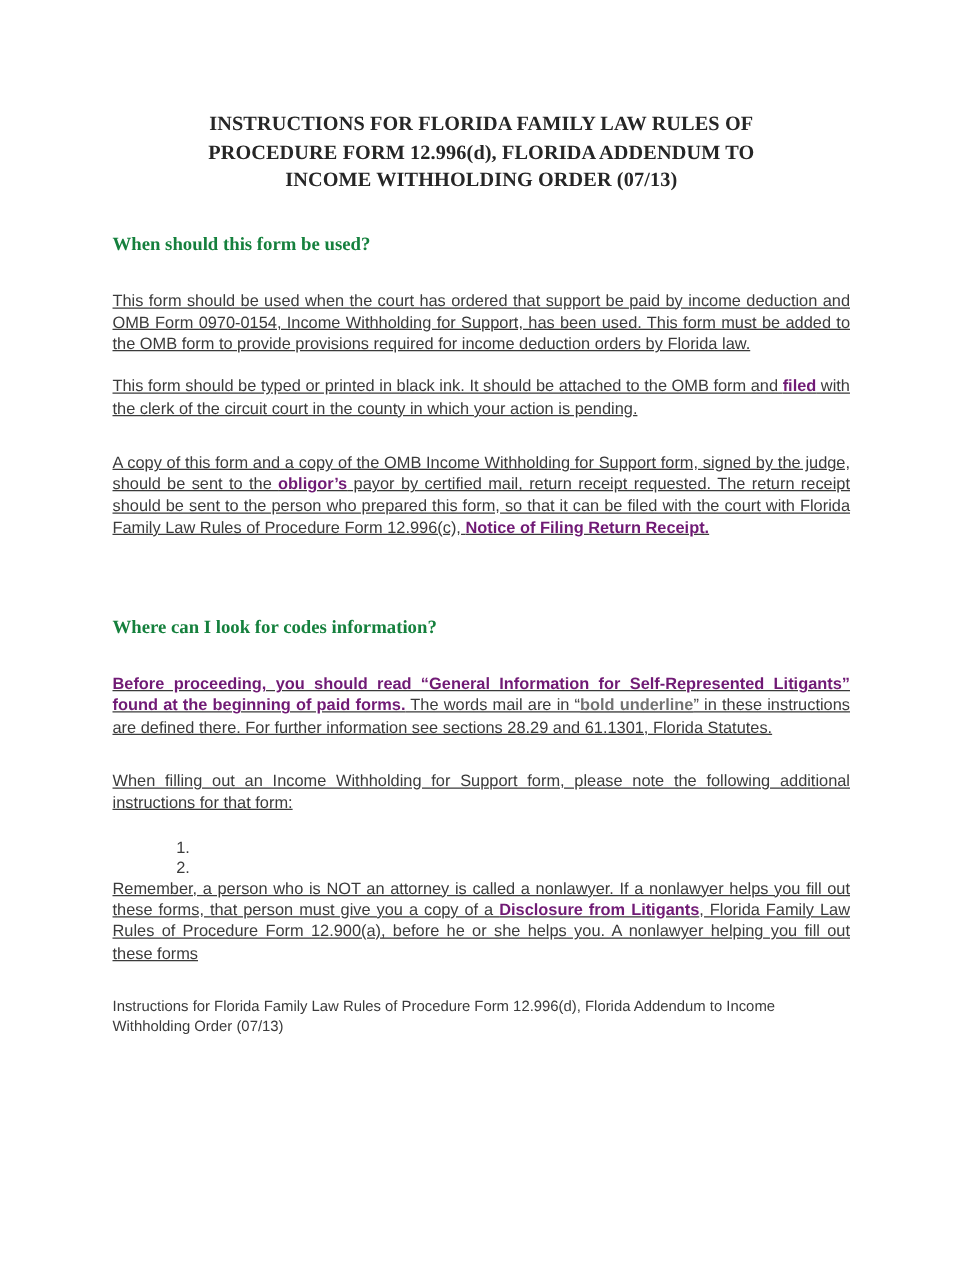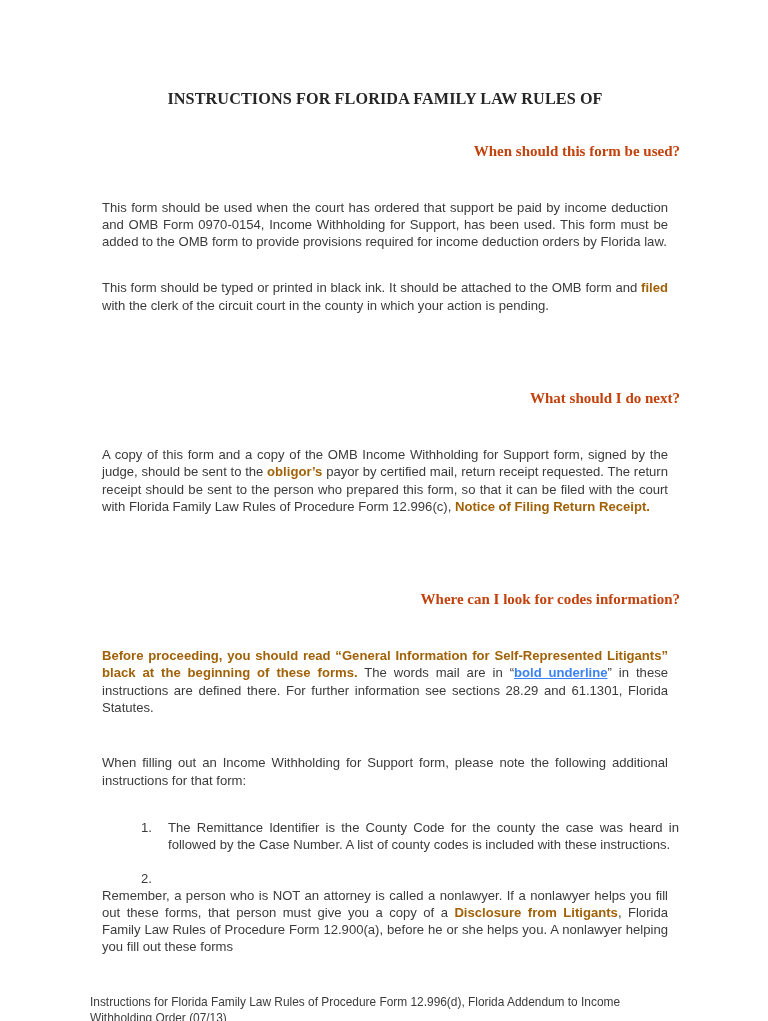--- a/index.html
+++ b/index.html
@@ -46,42 +46,43 @@
   }
   .doc-title .tline { display: block; }
 
   
   .section-heading {
     margin: 0;
     font-family: "Liberation Serif", serif;
     font-weight: bold;
     font-size: 15px;
     line-height: 20px;
-    text-align: right;
-    color: #c2410c;
+    text-align: left;
+    color: #15803d;
   }
   .h-when   { padding-top: 30px; }
   .h-next   { padding-top: 62px; }
   .h-where  { padding-top: 62px; }
   .h-special{ padding-top: 58px; }
 
   
   p.body {
-    margin: 12px;
+    margin: 0;
     font-size: 13.1px;
     line-height: 17.3px;
     text-align: justify;
     text-justify: inter-word;
     color: #3b3b3b;
+    text-decoration: underline;
   }
   .p-gap-lg { padding-top: 26px; }
   .p-gap-md { padding-top: 17px; }
 
-  b, strong { font-weight: bold; color: #a16207; }
-  .bold-ul { font-weight: bold; color: #3b82f6; text-decoration: underline; }
+  b, strong { font-weight: bold; color: #701a75; }
+  .bold-ul { font-weight: bold; color: #737373; text-decoration: underline; }
 
   
   ol.num-list {
     margin: 0;
     padding: 18px 0 0 0;
     list-style: none;
   }
   ol.num-list > li {
     position: relative;
     padding-left: 78px;
@@ -115,41 +116,42 @@
   }
 </style>
 </head>
 <body>
 
 <div class="page">
   <div class="content">
 
     <h1 class="doc-title">
       <span class="tline">INSTRUCTIONS FOR FLORIDA FAMILY LAW RULES OF</span>
+      <span class="tline">PROCEDURE FORM 12.996(d), FLORIDA ADDENDUM TO</span>
+      <span class="tline">INCOME WITHHOLDING ORDER (07/13)</span>
     </h1>
 
     <h2 class="section-heading h-when">When should this form be used?</h2>
 
     <p class="body p-gap-lg"><span>This form should be used when the court has ordered that support be paid by income deduction and OMB Form 0970-0154, Income Withholding for Support, has been used. This form must be added to the OMB form to provide provisions required for income deduction orders by Florida law.</span></p>
 
     <p class="body p-gap-md"><span>This form should be typed or printed in black ink. It should be attached to the OMB form and </span><b>filed</b><span> with the clerk of the circuit court in the county in which your action is pending.</span></p>
 
-    <h2 class="section-heading h-next">What should I do next?</h2>
 
     <p class="body p-gap-lg"><span>A copy of this form and a copy of the OMB Income Withholding for Support form, signed by the judge, should be sent to the </span><b>obligor’s</b><span> payor by certified mail, return receipt requested. The return receipt should be sent to the person who prepared this form, so that it can be filed with the court with Florida Family Law Rules of Procedure Form 12.996(c), </span><b>Notice of Filing Return Receipt.</b></p>
 
     <h2 class="section-heading h-where">Where can I look for codes information?</h2>
 
-    <p class="body p-gap-lg"><b>Before proceeding, you should read “General Information for Self-Represented Litigants” black at the beginning of these forms.</b><span>  The words mail are in “</span><span class="bold-ul">bold underline</span><span>” in these instructions are defined there. For further information see sections 28.29 and 61.1301, Florida Statutes.</span></p>
+    <p class="body p-gap-lg"><b>Before proceeding, you should read “General Information for Self-Represented Litigants” found at the beginning of paid forms.</b><span>  The words mail are in “</span><span class="bold-ul">bold underline</span><span>” in these instructions are defined there. For further information see sections 28.29 and 61.1301, Florida Statutes.</span></p>
 
 
     <p class="body p-gap-lg"><span>When filling out an Income Withholding for Support form, please note the following additional instructions for that form:</span></p>
 
     <ol class="num-list">
-      <li><span class="marker">1.</span><span>The Remittance Identifier is the County Code for the county the case was heard in followed by the Case Number.  A list of county codes is included with these instructions.</span></li>
+      <li><span class="marker">1.</span></li>
       <li><span class="marker">2.</span></li>
     </ol>
 
     <p class="body p-gap-md"><span>Remember, a person who is NOT an attorney is called a nonlawyer. If a nonlawyer helps you fill out these forms, that person must give you a copy of a </span><b>Disclosure from Litigants</b><span>, Florida Family Law Rules of Procedure Form 12.900(a), before he or she helps you. A nonlawyer helping you fill out these forms</span></p>
 
     <p class="footer">Instructions for Florida Family Law Rules of Procedure Form 12.996(d), Florida Addendum to Income Withholding Order (07/13)</p>
 
   </div>
 </div>
 

